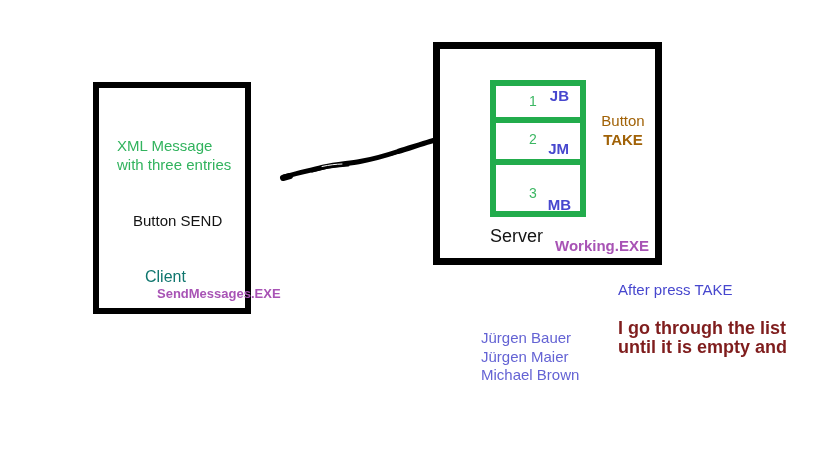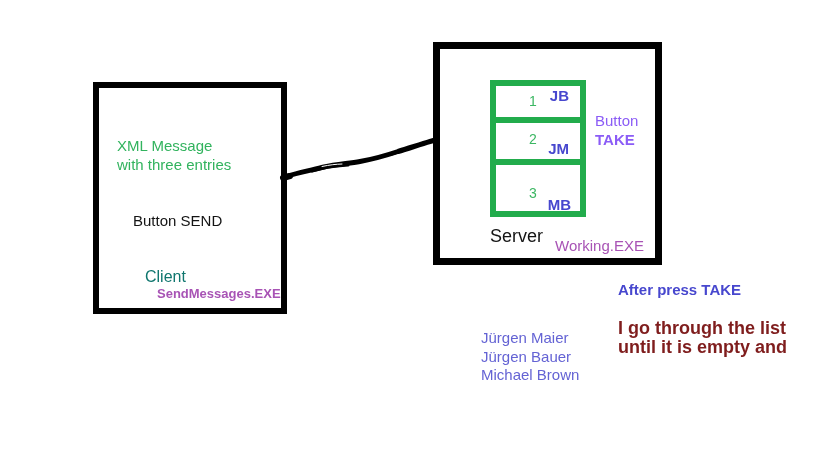--- a/index.html
+++ b/index.html
@@ -10,21 +10,21 @@
     height: 460px;
     background: #ffffff;
     font-family: "Liberation Sans", sans-serif;
     overflow: hidden;
   }
   .abs { position: absolute; }
 
   
   #client-box {
     left: 93px; top: 82px;
-    width: 194px; height: 232px;
+    width: 158px; height: 232px;
     border: 6px solid #000000;
     background: #ffffff;
   }
   #client-message {
     left: 18px; top: 48px;
     color: #32B35E;
     font-size: 15px; line-height: 19px;
     white-space: nowrap;
   }
   #client-button {
@@ -68,44 +68,45 @@
   .queue-initials {
     position: absolute; right: 11px;
     color: #4747CE; font-size: 15px; font-weight: bold; line-height: 17px;
   }
   #queue-initials-1 { top: 1px; }
   #queue-initials-2 { bottom: 2px; }
   #queue-initials-3 { bottom: -2px; right: 9px; padding-left: 32px; }
 
   #server-button {
     left: 155px; top: 62px; width: 56px;
-    color: #8b5cf6; font-size: 15px; line-height: 19px;
+    text-align: center;
+    color: #a16207; font-size: 15px; line-height: 19px;
   }
   #server-button .take { font-weight: bold; }
   #server-label {
     left: 50px; top: 177px;
     color: #141414; font-size: 18px; white-space: nowrap;
   }
   #server-exe {
     left: 115px; top: 188px;
-    color: #A853B5; font-size: 15px; font-weight: normal; white-space: nowrap;
+    color: #A853B5; font-size: 15px; font-weight: bold; white-space: nowrap;
   }
 
   
   #connector-svg { left: 278px; top: 126px; }
 
   
   #names-block {
     left: 481px; top: 329px;
     color: #6463D4; font-size: 15px; line-height: 18.5px;
     white-space: nowrap;
   }
   #after-title {
     left: 618px; top: 281px;
-    color: #4747CE; font-size: 15px; font-weight: bold; white-space: nowrap;
+    color: #4747CE; font-size: 15px; font-weight: normal; white-space: nowrap;
   }
   #after-paragraph {
     left: 618px; top: 319px;
     color: #7f1d1d; font-size: 18px; font-weight: bold; line-height: 18.5px;
     white-space: nowrap;
   }
 </style>
 </head>
 <body>
 
@@ -147,22 +148,22 @@
     </div>
     <div id="server-button" class="abs">
       <div>Button</div>
       <div class="take">TAKE</div>
     </div>
     <div id="server-label" class="abs">Server</div>
     <div id="server-exe" class="abs">Working.EXE</div>
   </div>
 
   <div id="names-block" class="abs">
+    <div>Jürgen Bauer</div>
     <div>Jürgen Maier</div>
-    <div>Jürgen Bauer</div>
     <div>Michael Brown</div>
   </div>
 
   <div id="after-title" class="abs">After press TAKE</div>
   <div id="after-paragraph" class="abs">
     <div>I go through the list</div>
     <div>until it is empty and</div>
   </div>
 
 </div>

